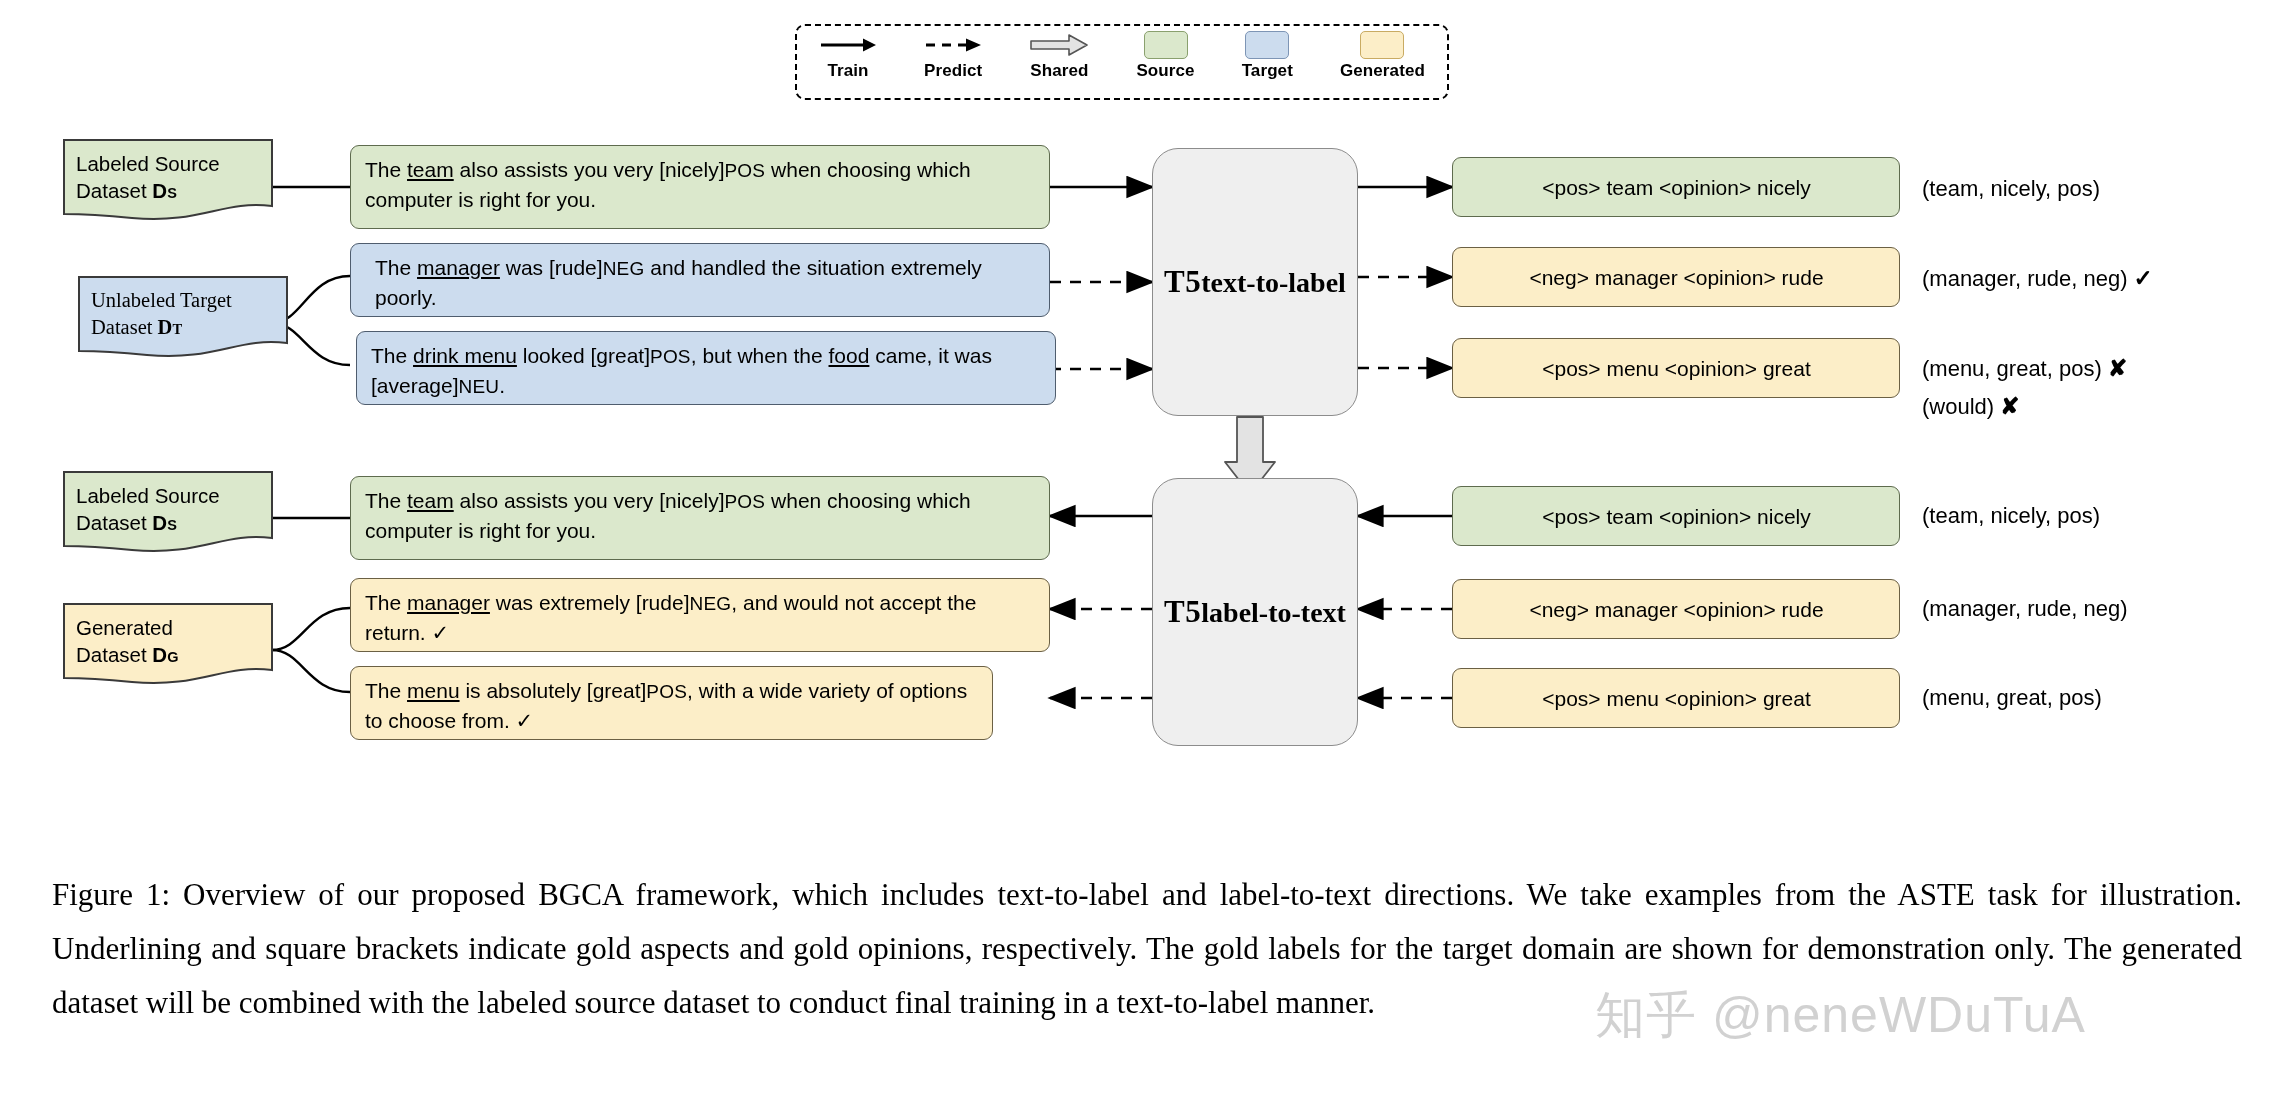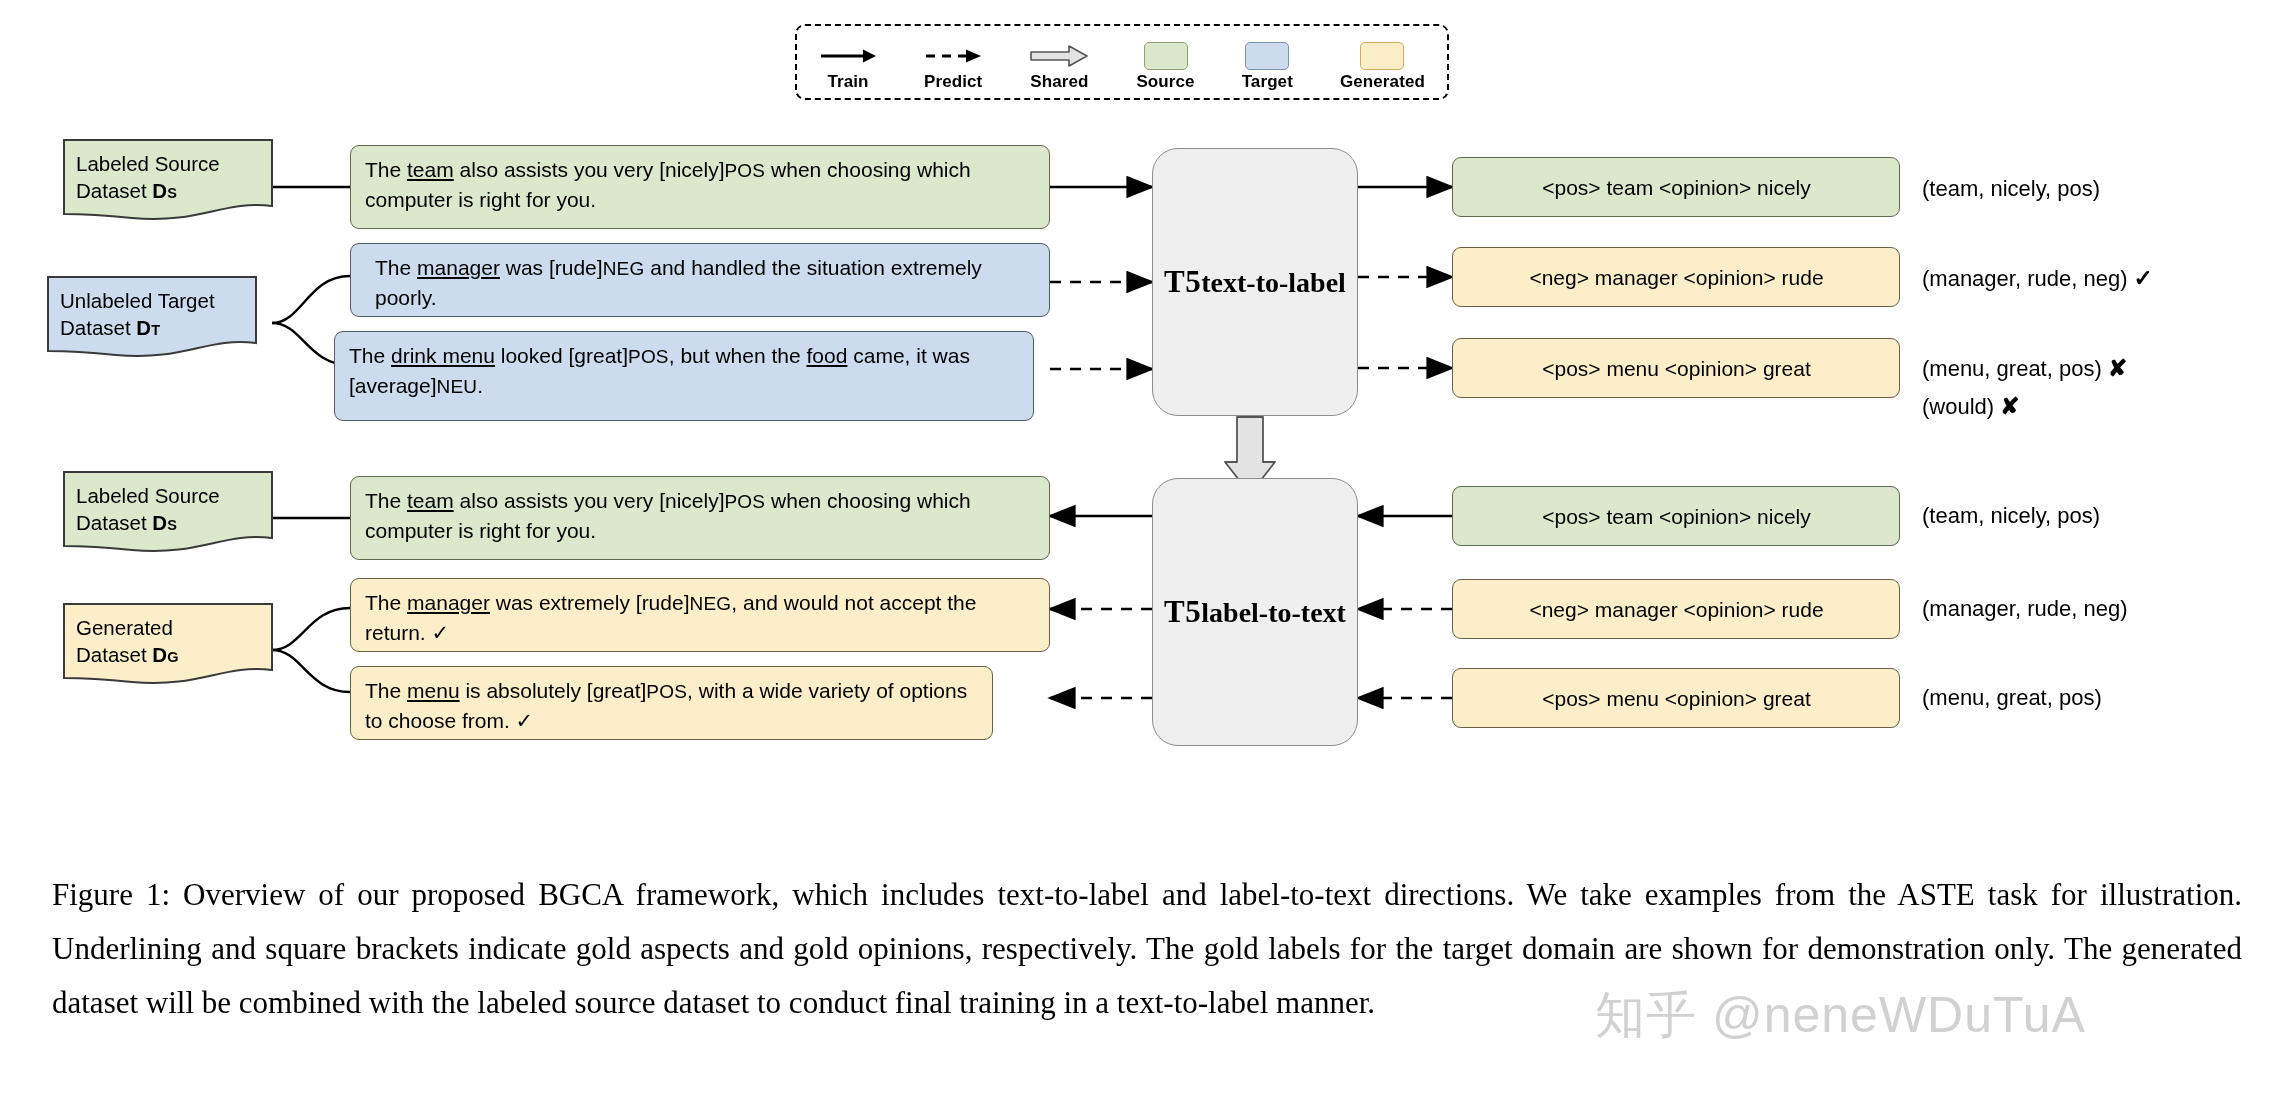--- a/index.html
+++ b/index.html
@@ -2,21 +2,21 @@
 <html><head>
 <meta charset="utf-8">
 <style>
   html,body{margin:0;padding:0;background:#ffffff;}
   body{width:2286px;height:1110px;position:relative;font-family:"Liberation Sans",sans-serif;color:#000;overflow:hidden;}
   #stage{position:absolute;left:0;top:0;width:2286px;height:1110px;}
 
   
   .legend{position:absolute;left:795px;top:24px;width:650px;height:72px;
           border:2.5px dashed #000;border-radius:10px;background:#fff;}
-  .legend-inner{display:flex;justify-content:space-between;align-items:flex-end;
+  .legend-inner{display:flex;justify-content:space-between;align-items:flex-start;
                 height:100%;padding:6px 22px 6px 22px;box-sizing:border-box;}
   .legend-item{display:flex;flex-direction:column;align-items:center;justify-content:flex-end;gap:3px;}
   .legend-glyph{height:26px;display:flex;align-items:center;justify-content:center;}
   .legend-label{font-size:17px;font-weight:bold;letter-spacing:.1px;}
   .swatch{width:42px;height:26px;border:1.6px solid #7a7a6e;border-radius:5px;}
   .sw-source{background:#dbe8cc;border-color:#8aa06e;}
   .sw-target{background:#ccdcee;border-color:#7d95b5;}
   .sw-gen{background:#fceec8;border-color:#c9ab63;}
 
   
@@ -154,37 +154,37 @@
   <div class="dsbox" style="left:62px;top:138px;width:212px;height:86px;">
     <svg width="212" height="86" viewBox="0 0 212 86">
         <path d="M2,2 H210 V68 C 160,62 140,86 70,80 C 40,77 18,76 2,76 Z" fill="#dbe8cc" stroke="#3a3a3a" stroke-width="2"></path>
       </svg>
     <div class="dstext">
       <span>Labeled Source</span><br>
       <span>Dataset </span><b>D</b><span class="sub">S</span>
     </div>
   </div>
 
-  <div class="dsbox" style="left:46px;top:275px;width:212px;height:86px;">
+  <div class="dsbox" style="left:77px;top:275px;width:212px;height:86px;font-family:Liberation Serif, serif;">
     <svg width="212" height="86" viewBox="0 0 212 86">
         <path d="M2,2 H210 V68 C 160,62 140,86 70,80 C 40,77 18,76 2,76 Z" fill="#ccdcee" stroke="#3a3a3a" stroke-width="2"></path>
       </svg>
     <div class="dstext">
       <span>Unlabeled Target</span><br>
       <span>Dataset </span><b>D</b><span class="sub">T</span>
     </div>
   </div>
 
   <div class="sbox s-green" style="left:350px;top:145px;width:700px;height:84px;">
     The <span class="u">team</span> also assists you very [nicely]<span class="sub">POS</span> when choosing which computer is right for you.
   </div>
   <div class="sbox s-blue" style="left:350px;top:243px;width:700px;height:74px;padding-left:24px;">
     The <span class="u">manager</span> was [rude]<span class="sub">NEG</span> and handled the situation extremely poorly.
   </div>
-  <div class="sbox s-blue" style="left:334px;top:331px;width:700px;height:90px;">
+  <div class="sbox s-blue" style="left:356px;top:331px;width:700px;height:74px;">
     The <span class="u">drink menu</span> looked [great]<span class="sub">POS</span>, but when the <span class="u">food</span> came, it was [average]<span class="sub">NEU</span>.
   </div>
 
   <div class="t5" style="left:1152px;top:148px;width:206px;height:268px;">
     <div class="t5-name">T5</div>
     <div class="t5-sub">text-to-label</div>
   </div>
 
   <div class="sbox s-green" style="left:1452px;top:157px;width:448px;height:60px;display:flex;align-items:center;justify-content:center;">
     <span>&lt;pos&gt; team &lt;opinion&gt; nicely</span>

